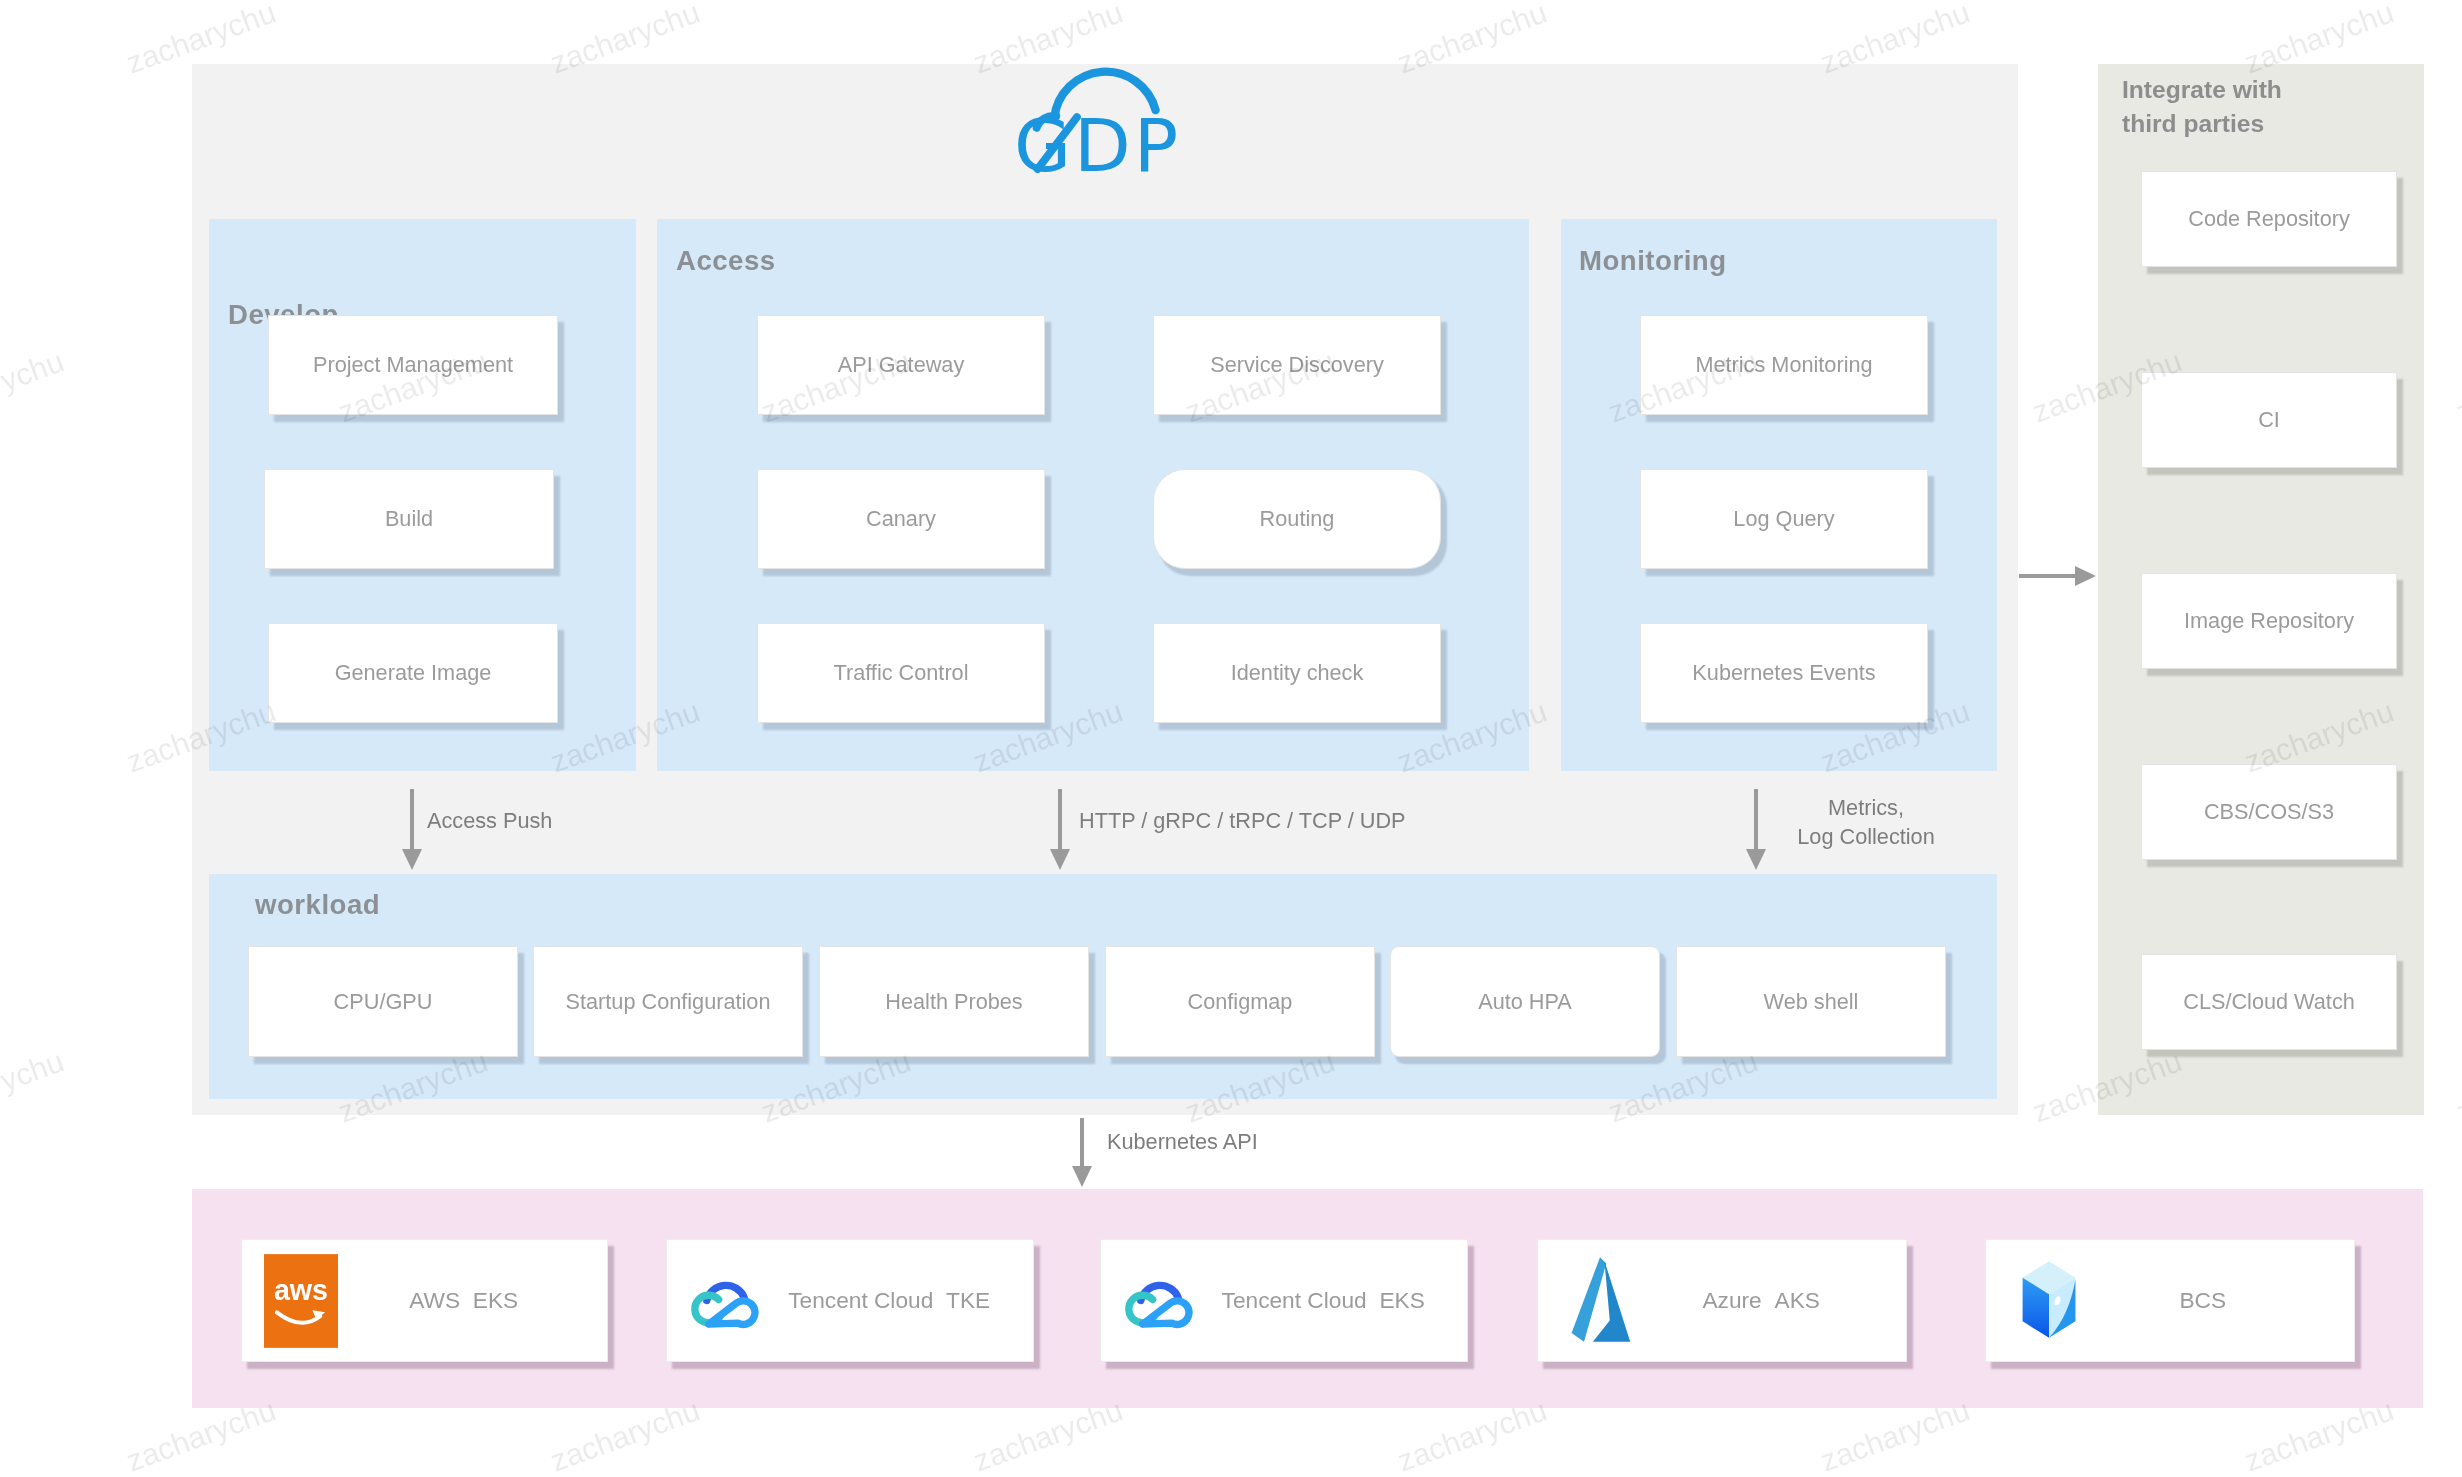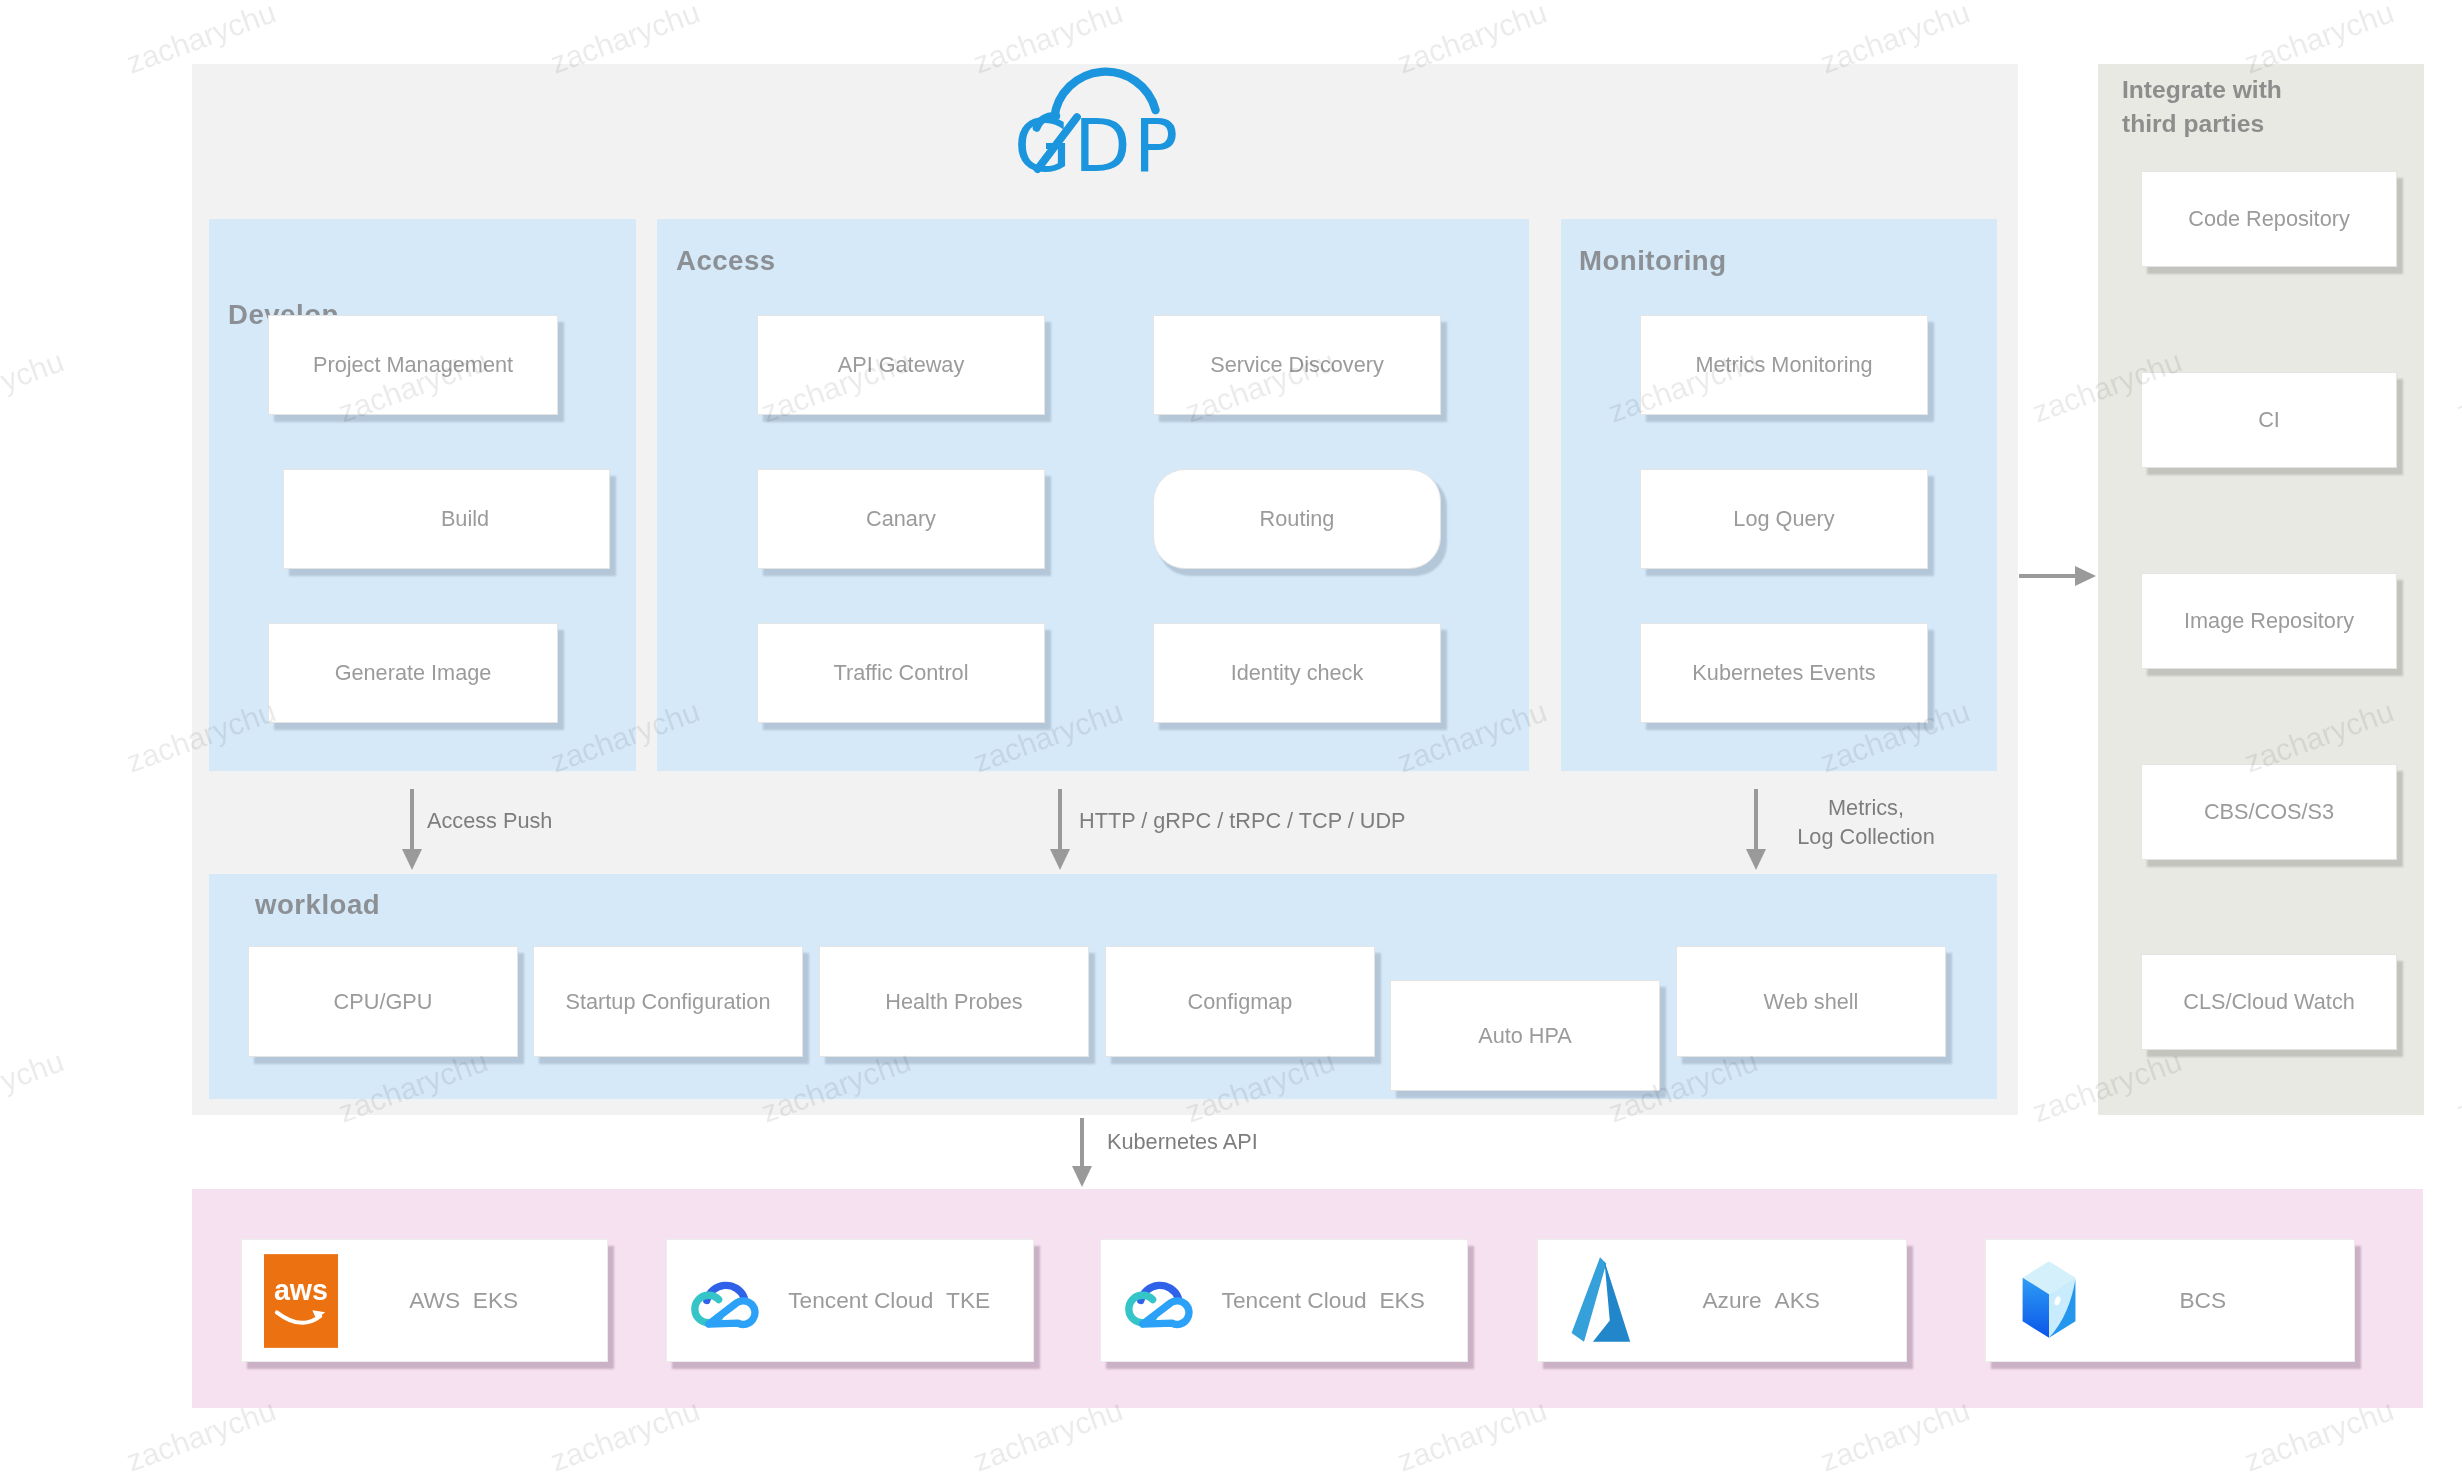--- a/index.html
+++ b/index.html
@@ -57,21 +57,21 @@
   <svg style="position:absolute;left:1014px;top:55px;" width="175" height="131" viewBox="0 0 356 266">
     <path d="M 46 148 A 36 36 0 0 1 86 124" stroke="#1b96de" stroke-width="16" fill="none" stroke-linecap="round"></path>
     <path d="M 82 128 A 105 105 0 0 1 288 112" stroke="#1b96de" stroke-width="17" fill="none" stroke-linecap="round"></path>
     <text x="0" y="236" font-size="150" fill="#1b96de" style="font-family:'DejaVu Sans',sans-serif;letter-spacing:6px;">GDP</text>
     <path d="M 48 232 L 128 126" stroke="#1b96de" stroke-width="16" fill="none" stroke-linecap="round"></path>
   </svg>
 
   <div class="blue-panel" style="left:209px;top:219px;width:427px;height:552px;"></div>
   <div class="phdr" style="left:228px;top:255px;margin-top:44px;">Develop</div>
   <div class="wbox" style="left:268px;top:315px;width:288px;height:98px;">Project Management</div>
-  <div class="wbox" style="left:283px;top:469px;width:288px;height:98px;padding-left:37px;">Build</div>
+  <div class="wbox" style="left:264px;top:469px;width:288px;height:98px;">Build</div>
   <div class="wbox" style="left:268px;top:623px;width:288px;height:98px;">Generate Image</div>
 
   <div class="blue-panel" style="left:657px;top:219px;width:872px;height:552px;"></div>
   <div class="phdr" style="left:676px;top:245px;">Access</div>
   <div class="wbox" style="left:757px;top:315px;width:286px;height:98px;">API Gateway</div>
   <div class="wbox" style="left:1153px;top:315px;width:286px;height:98px;">Service Discovery</div>
   <div class="wbox" style="left:757px;top:469px;width:286px;height:98px;">Canary</div>
   <div class="wbox" style="left:1153px;top:469px;width:286px;height:98px;border-radius:32px;">Routing</div>
   <div class="wbox" style="left:757px;top:623px;width:286px;height:98px;">Traffic Control</div>
   <div class="wbox" style="left:1153px;top:623px;width:286px;height:98px;">Identity check</div>
@@ -93,21 +93,21 @@
     <div>Metrics,</div>
     <div>Log Collection</div>
   </div>
 
   <div class="blue-panel" style="left:209px;top:874px;width:1788px;height:225px;"></div>
   <div class="phdr" style="left:255px;top:889px;">workload</div>
   <div class="wbox" style="left:248px;top:946px;width:268px;height:109px;">CPU/GPU</div>
   <div class="wbox" style="left:533px;top:946px;width:268px;height:109px;">Startup Configuration</div>
   <div class="wbox" style="left:819px;top:946px;width:268px;height:109px;">Health Probes</div>
   <div class="wbox" style="left:1105px;top:946px;width:268px;height:109px;">Configmap</div>
-  <div class="wbox" style="left:1390px;top:980px;width:268px;height:109px;">Auto HPA</div>
+  <div class="wbox" style="left:1390px;top:946px;width:268px;height:109px;border-radius:9px;">Auto HPA</div>
   <div class="wbox" style="left:1676px;top:946px;width:268px;height:109px;">Web shell</div>
 
   <div class="varrow" style="left:1080px;top:1118px;height:48px;"></div>
   <div class="alabel" style="left:1107px;top:1128px;">Kubernetes API</div>
 
   <div class="harrow" style="left:2019px;top:574px;width:56px;"></div>
 
   <div class="right-panel"></div>
   <div class="ihdr">
     <div>Integrate with</div>

